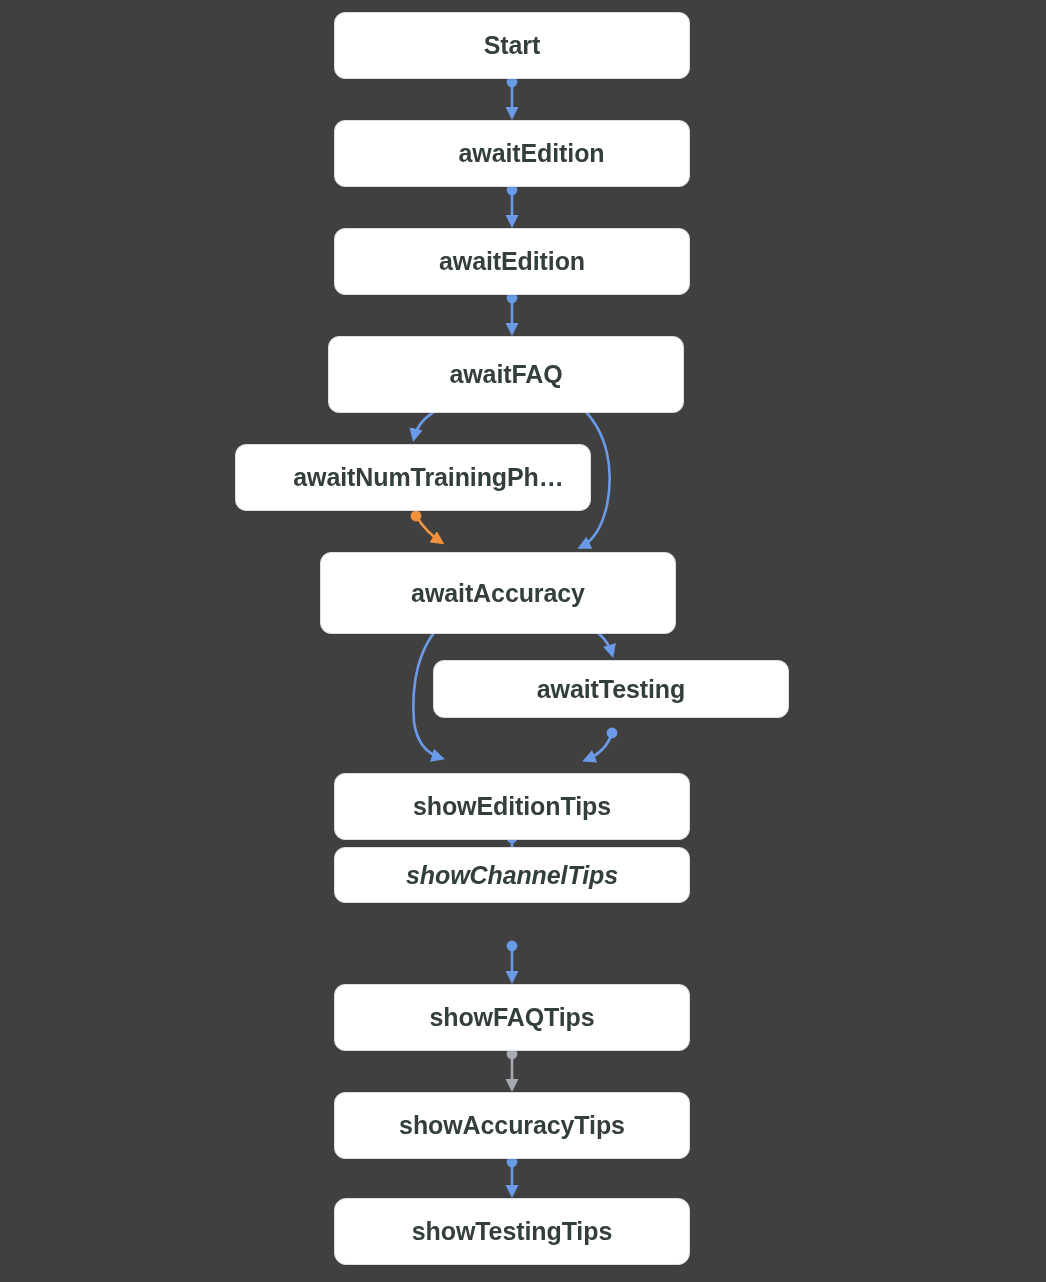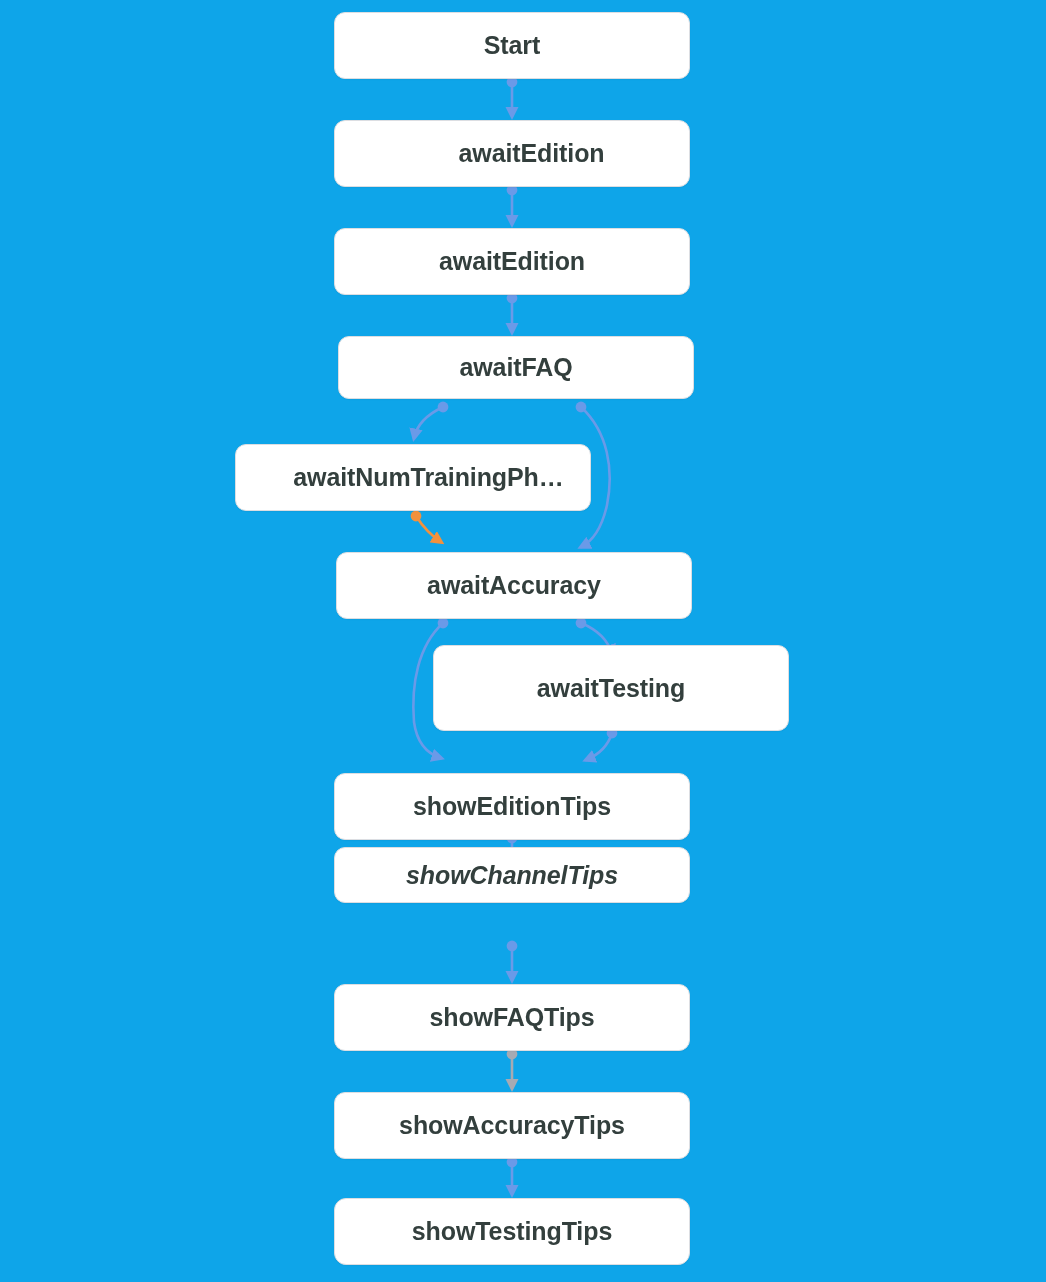--- a/index.html
+++ b/index.html
@@ -8,21 +8,21 @@
     padding: 0;
     background: #f6f7fa;
   }
   body {
     font-family: "Liberation Sans", sans-serif;
   }
   #flow-canvas {
     position: relative;
     width: 1046px;
     height: 1282px;
-    background: #0ea5e9;
+    background: #404040;
     overflow: hidden;
   }
   #edge-layer {
     position: absolute;
     left: 0;
     top: 0;
     width: 1046px;
     height: 1282px;
     pointer-events: none;
   }
@@ -127,30 +127,30 @@
   <div id="node-group">
       <div class="node" style="left: 334px; top: 12px; width: 356px; height: 67px;">
         <span class="node-label">Start</span>
       </div>
       <div class="node" style="left: 334px; top: 120px; width: 356px; height: 67px; padding-left: 39px;">
         <span class="node-label">awaitEdition</span>
       </div>
       <div class="node" style="left: 334px; top: 228px; width: 356px; height: 67px;">
         <span class="node-label">awaitEdition</span>
       </div>
-      <div class="node" style="left: 338px; top: 336px; width: 356px; height: 63px;">
+      <div class="node" style="left: 328px; top: 336px; width: 356px; height: 77px;">
         <span class="node-label">awaitFAQ</span>
       </div>
       <div class="node" style="left: 235px; top: 444px; width: 356px; height: 67px; padding-left: 31px;">
         <span class="node-label">awaitNumTrainingPh…</span>
       </div>
-      <div class="node" style="left: 336px; top: 552px; width: 356px; height: 67px;">
+      <div class="node" style="left: 320px; top: 552px; width: 356px; height: 82px;">
         <span class="node-label">awaitAccuracy</span>
       </div>
-      <div class="node" style="left: 433px; top: 645px; width: 356px; height: 86px;">
+      <div class="node" style="left: 433px; top: 660px; width: 356px; height: 58px;">
         <span class="node-label">awaitTesting</span>
       </div>
       <div class="node" style="left: 334px; top: 773px; width: 356px; height: 67px;">
         <span class="node-label">showEditionTips</span>
       </div>
       <div class="node" style="left: 334px; top: 847px; width: 356px; height: 56px; font-style: italic;">
         <span class="node-label">showChannelTips</span>
       </div>
       <div class="node" style="left: 334px; top: 984px; width: 356px; height: 67px;">
         <span class="node-label">showFAQTips</span>

